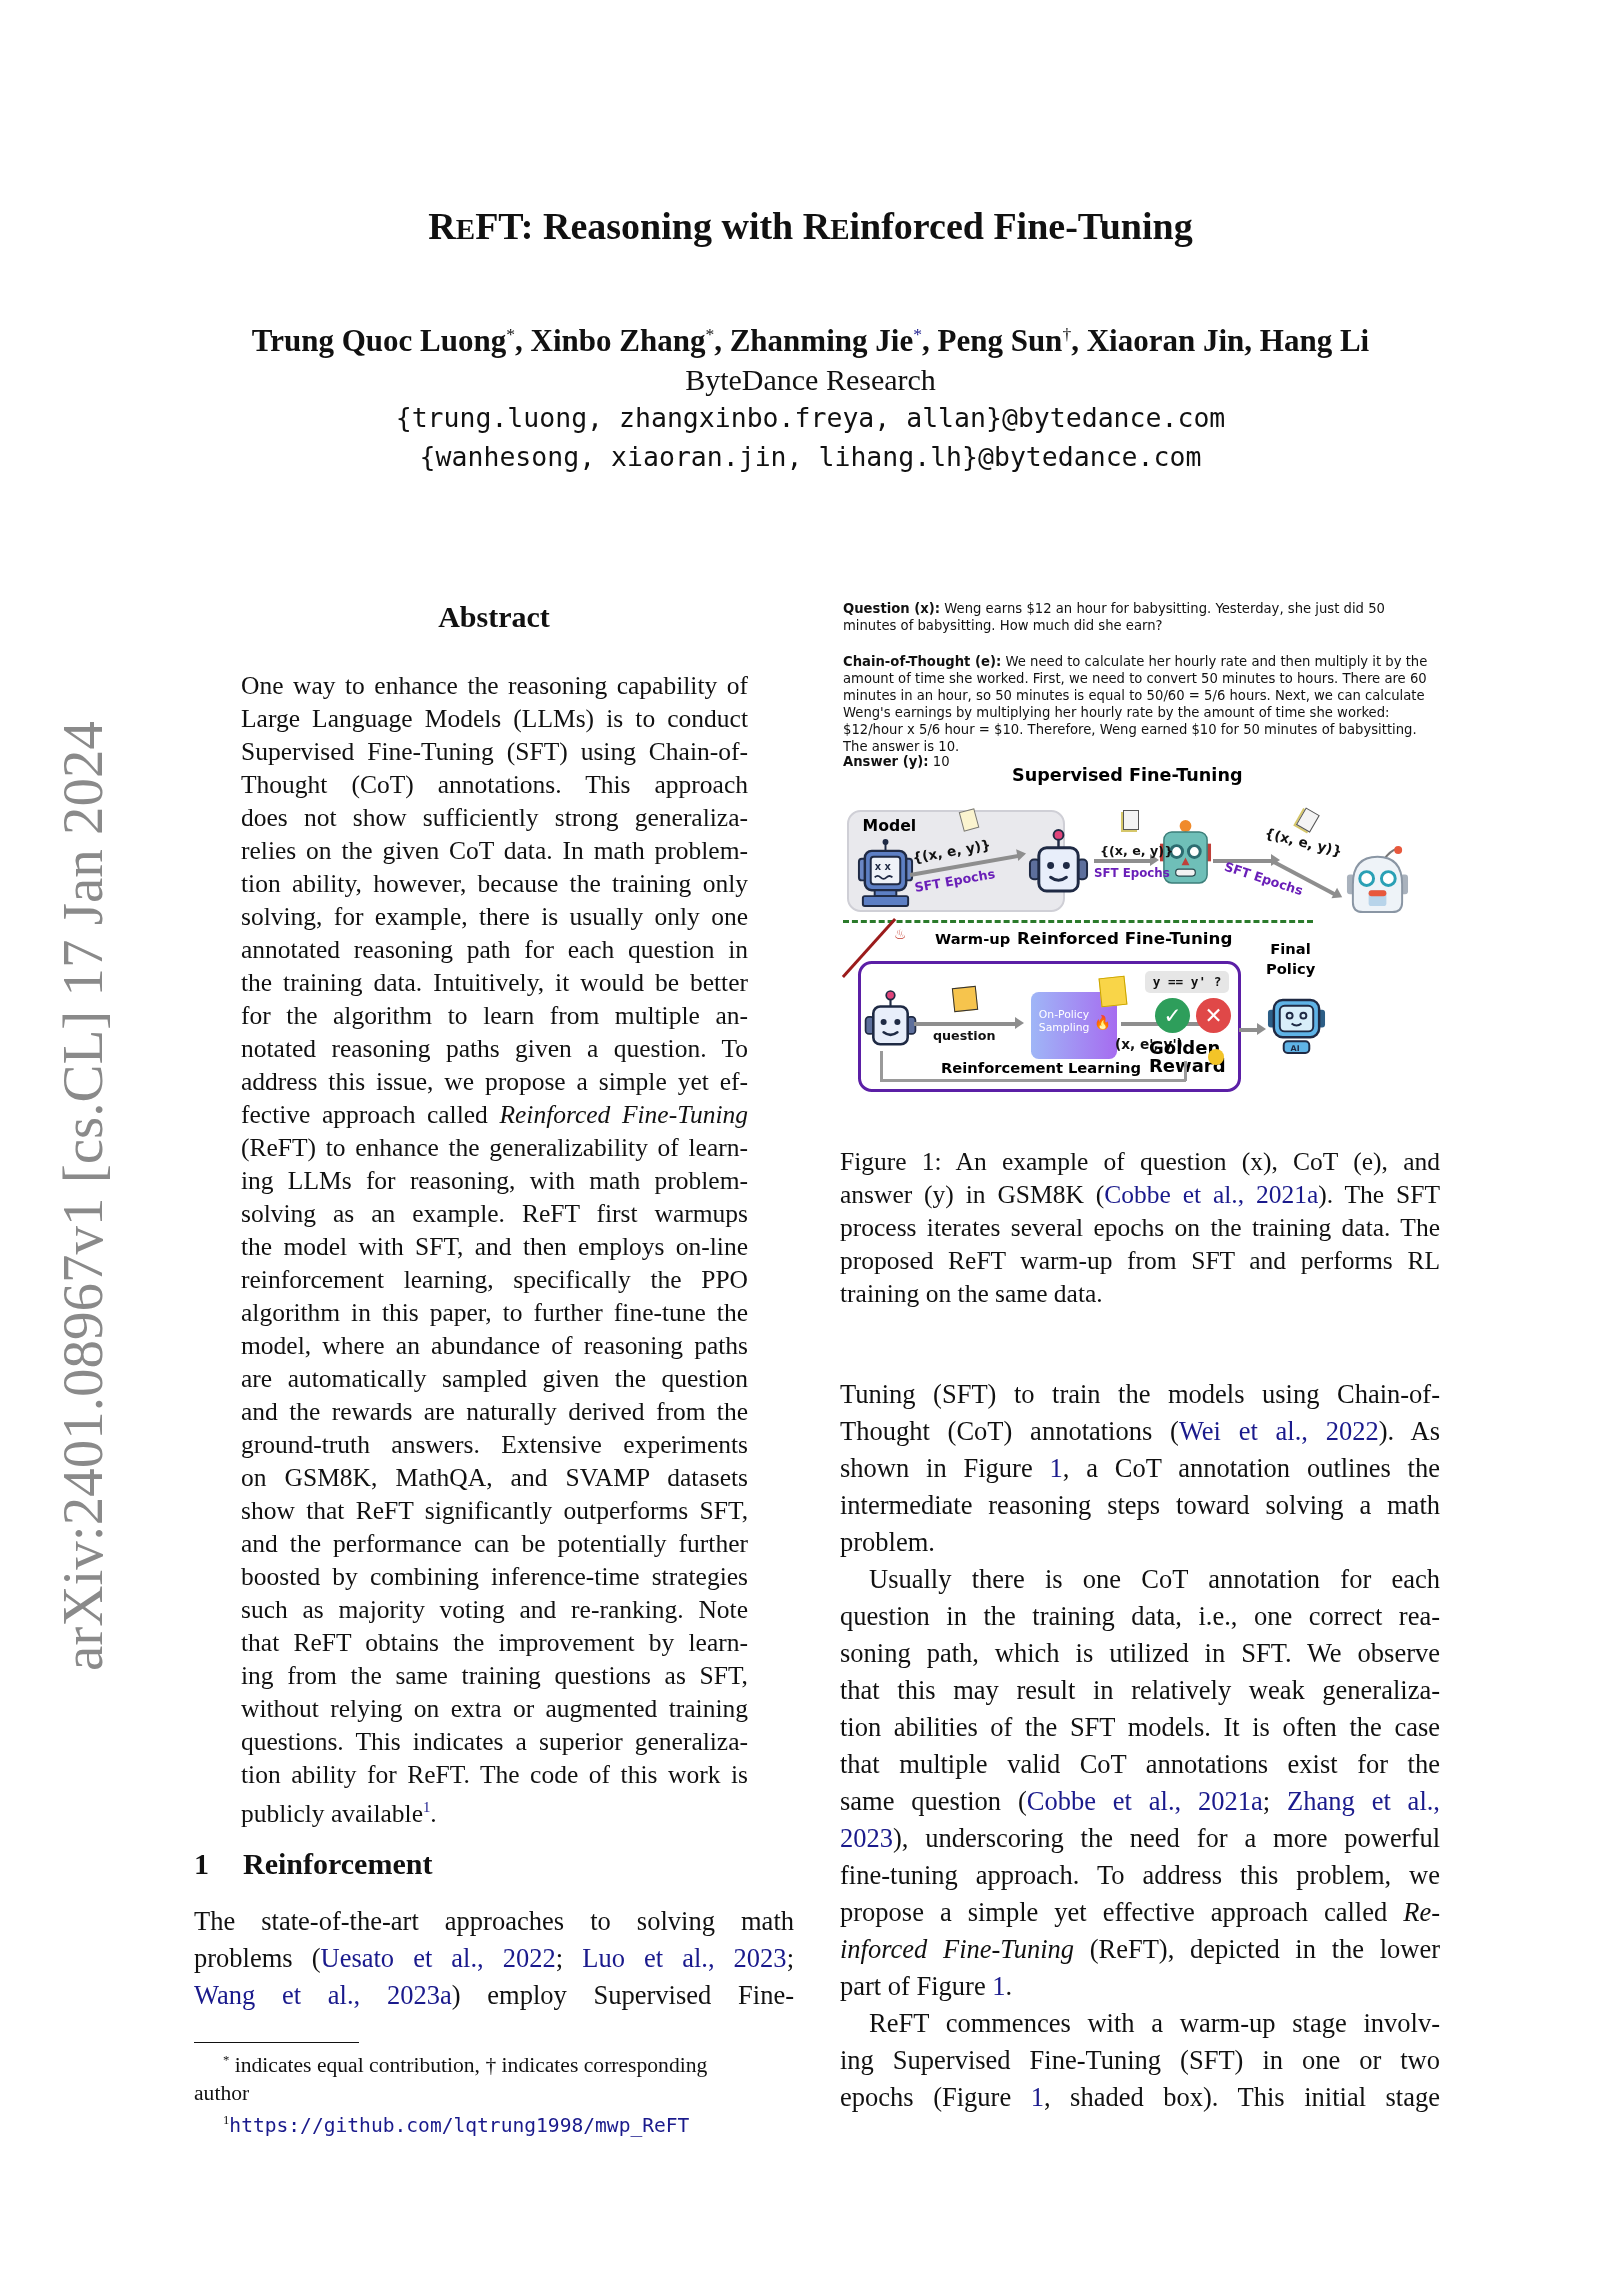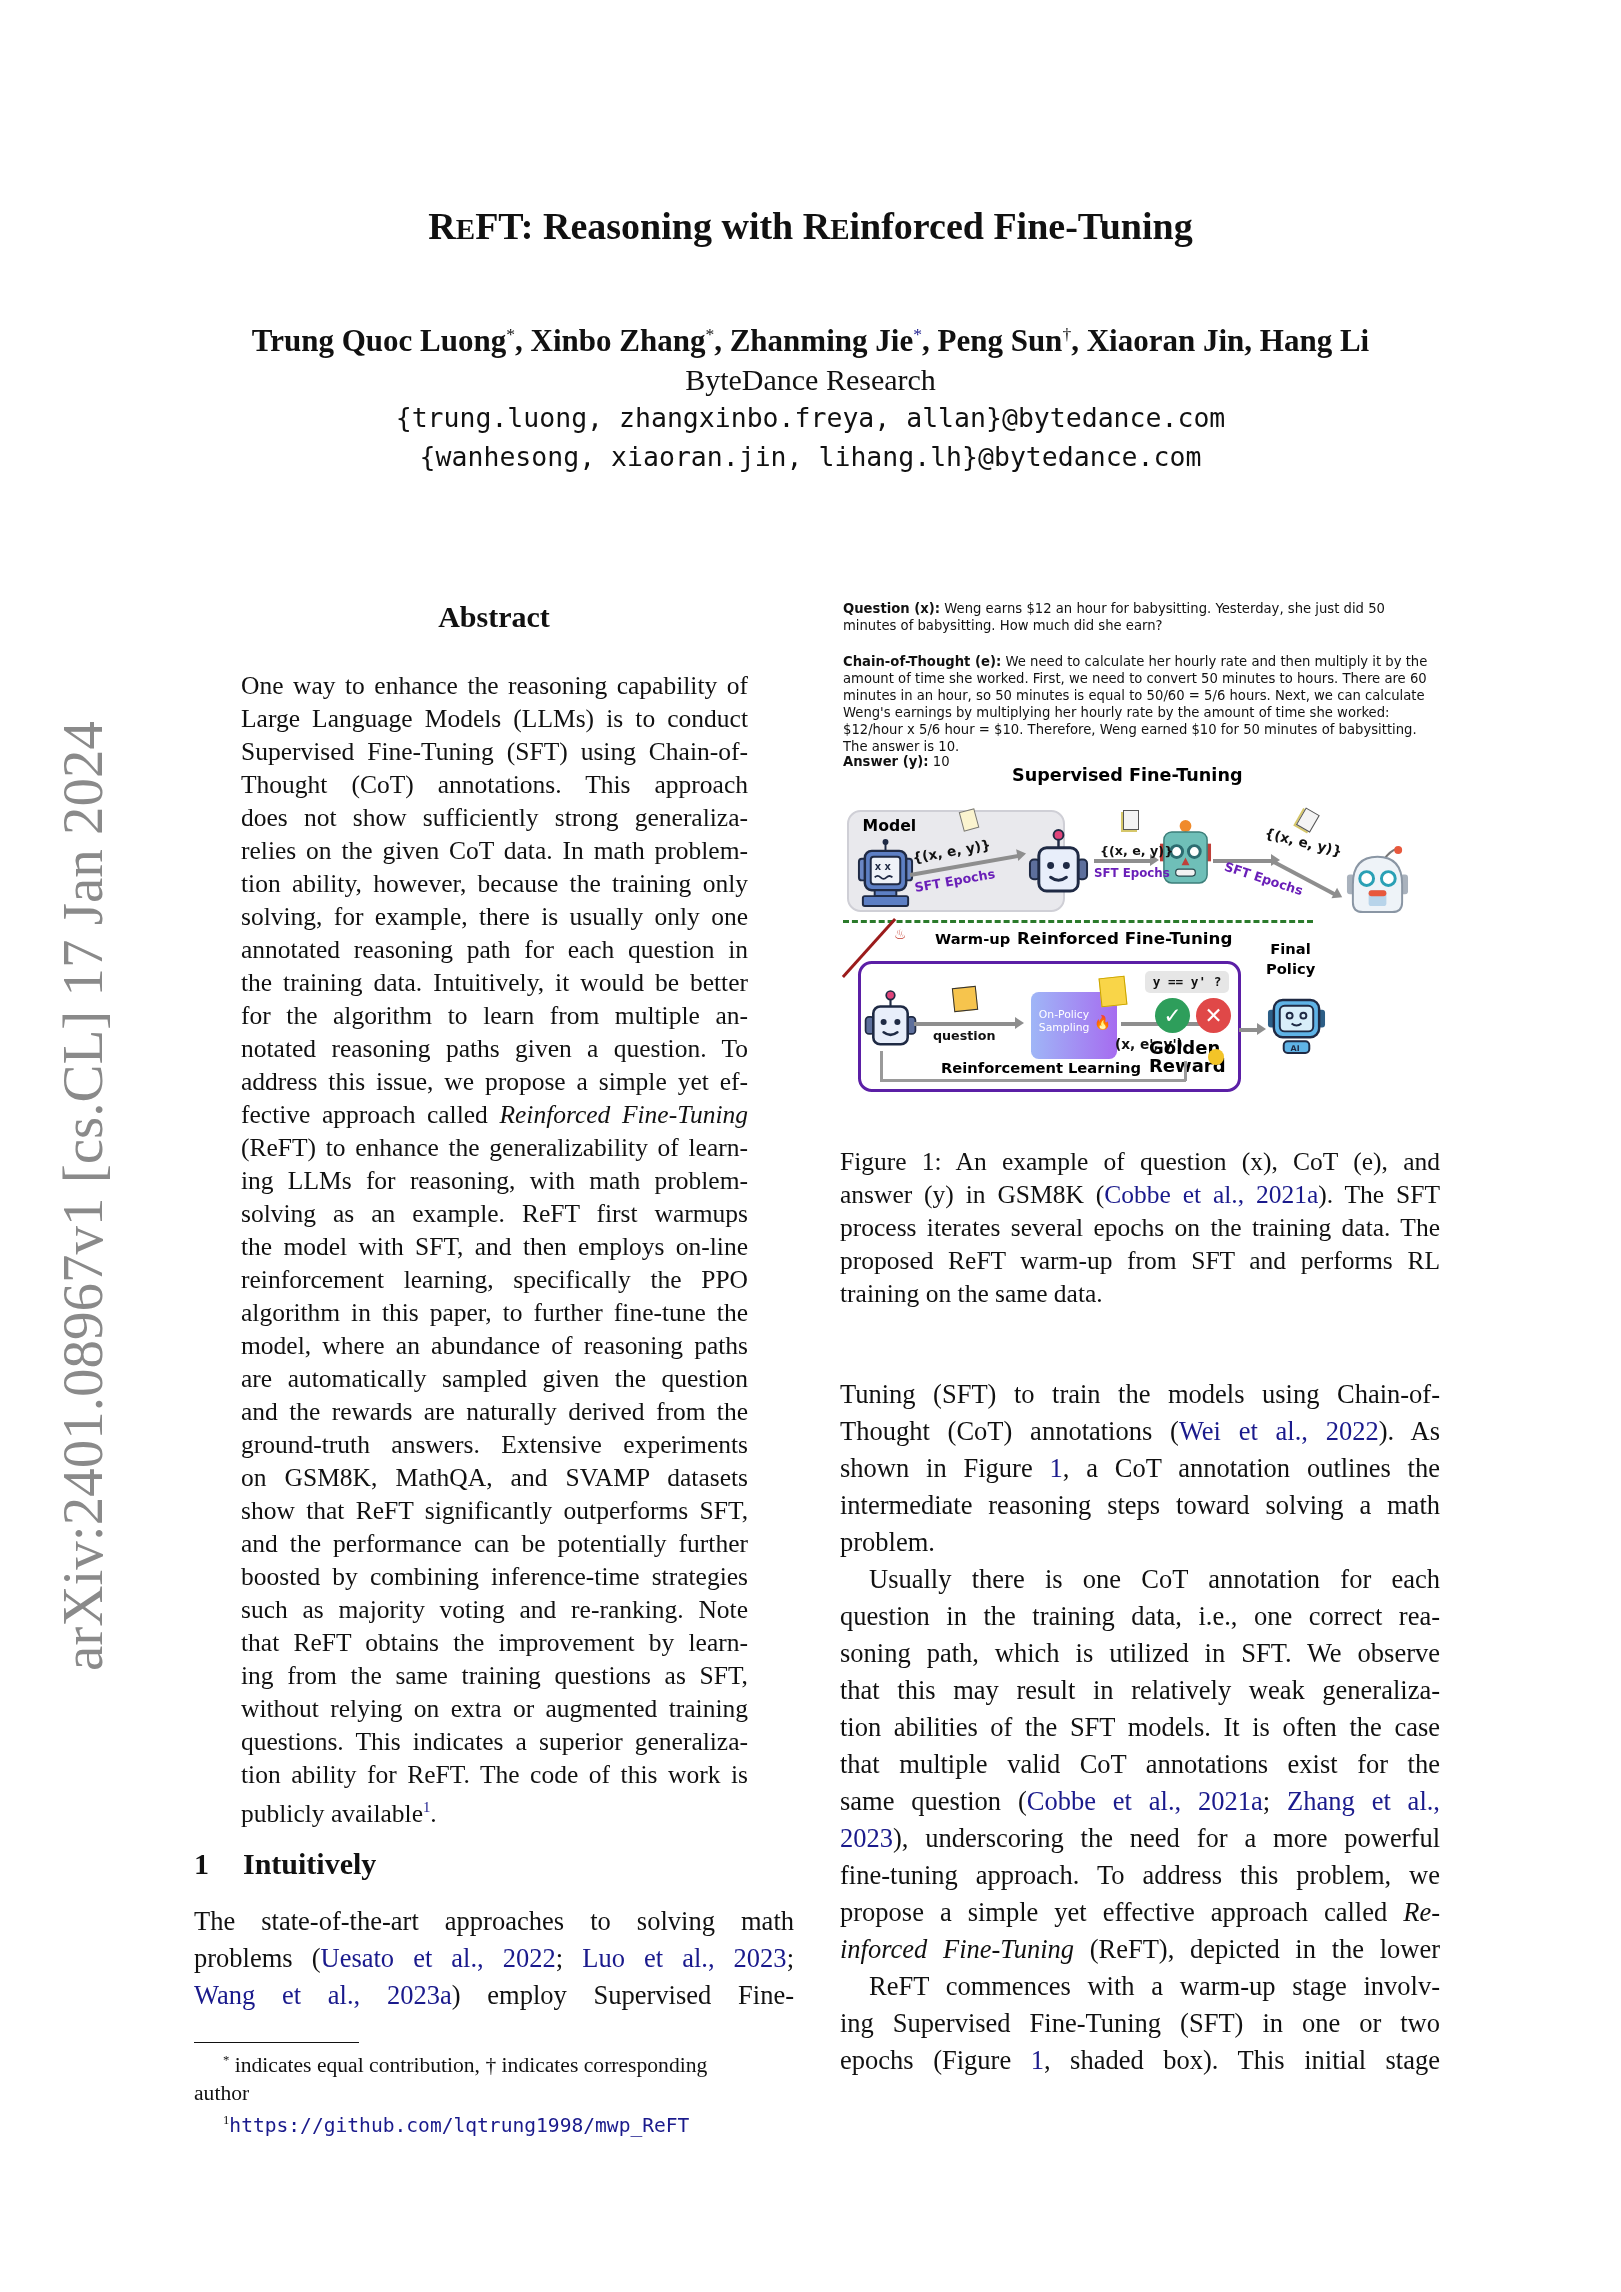--- a/index.html
+++ b/index.html
@@ -110,21 +110,21 @@
   <span class="line">such as majority voting and re-ranking. Note</span>
   <span class="line">that ReFT obtains the improvement by learn-</span>
   <span class="line">ing from the same training questions as SFT,</span>
   <span class="line">without relying on extra or augmented training</span>
   <span class="line">questions. This indicates a superior generaliza-</span>
   <span class="line">tion ability for ReFT. The code of this work is</span>
   <span class="line last"><span>publicly available</span><sup class="link" style="font-size:14.7px">1</sup>.</span>
 </div>
 
 <div class="sec-head">
-  <span class="num">1</span><span>Intuitively</span>
+  <span class="num">1</span><span>Reinforcement</span>
 </div>
 
 <div class="body-text" style="position:absolute;left:194px;width:600px;top:1903px;">
   <span class="line">The state-of-the-art approaches to solving math</span>
   <span class="line"><span>problems (</span><span class="link">Uesato et al., 2022</span>;&nbsp;<span class="link">Luo et al., 2023</span>;</span>
   <span class="line"><span class="link">Wang et al., 2023a</span>)&nbsp;employ&nbsp;Supervised&nbsp;Fine-</span>
 </div>
 
 <div class="fn-rule"></div>
 <div class="footnotes">
@@ -283,18 +283,19 @@
   <span class="line">question in the training data, i.e., one correct rea-</span>
   <span class="line">soning path, which is utilized in SFT. We observe</span>
   <span class="line">that this may result in relatively weak generaliza-</span>
   <span class="line">tion abilities of the SFT models. It is often the case</span>
   <span class="line">that multiple valid CoT annotations exist for the</span>
   <span class="line">same question (<span class="link">Cobbe et al., 2021a</span>; <span class="link">Zhang et al.,</span></span>
   <span class="line"><span class="link">2023</span>), underscoring the need for a more powerful</span>
   <span class="line">fine-tuning approach. To address this problem, we</span>
   <span class="line">propose a simple yet effective approach called <i>Re-</i></span>
   <span class="line"><i>inforced Fine-Tuning</i> (ReFT), depicted in the lower</span>
+  <span class="line last">part of Figure <span class="link">1</span>.</span>
 
   <span class="line indent">ReFT commences with a warm-up stage involv-</span>
   <span class="line">ing Supervised Fine-Tuning (SFT) in one or two</span>
   <span class="line">epochs (Figure <span class="link">1</span>, shaded box).  This initial stage</span>
 </div>
 
 
 </body></html>

